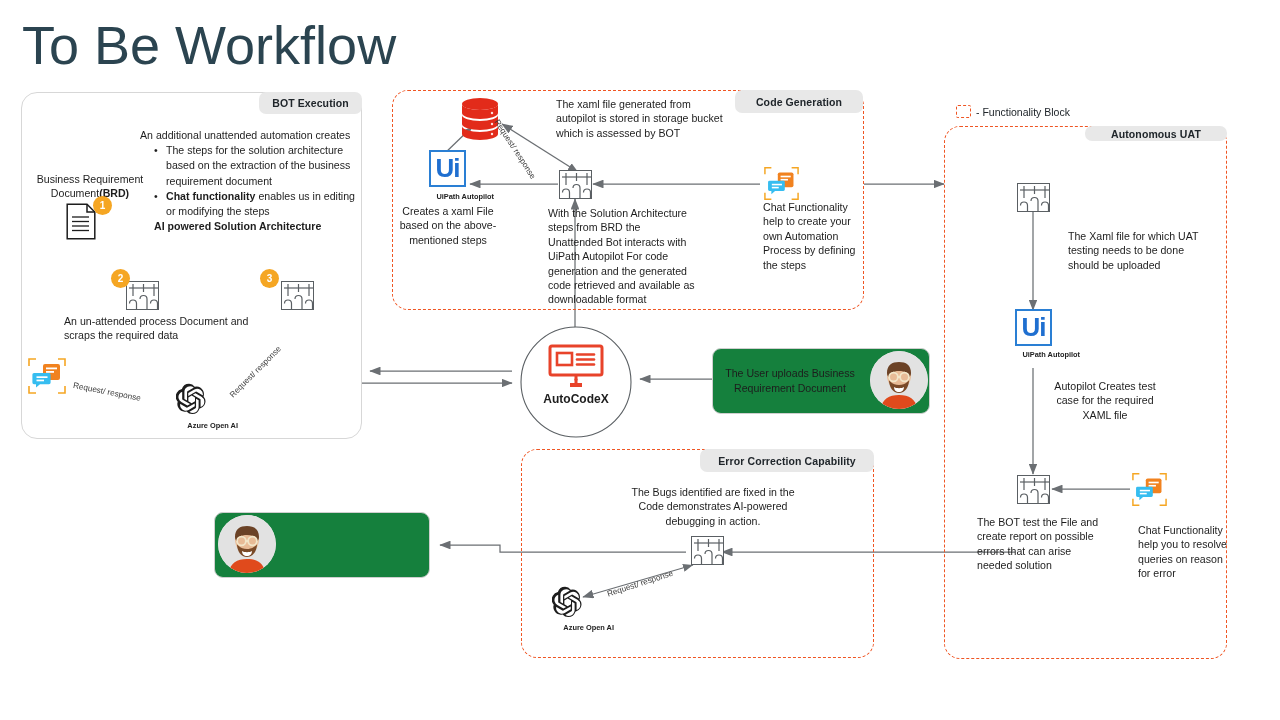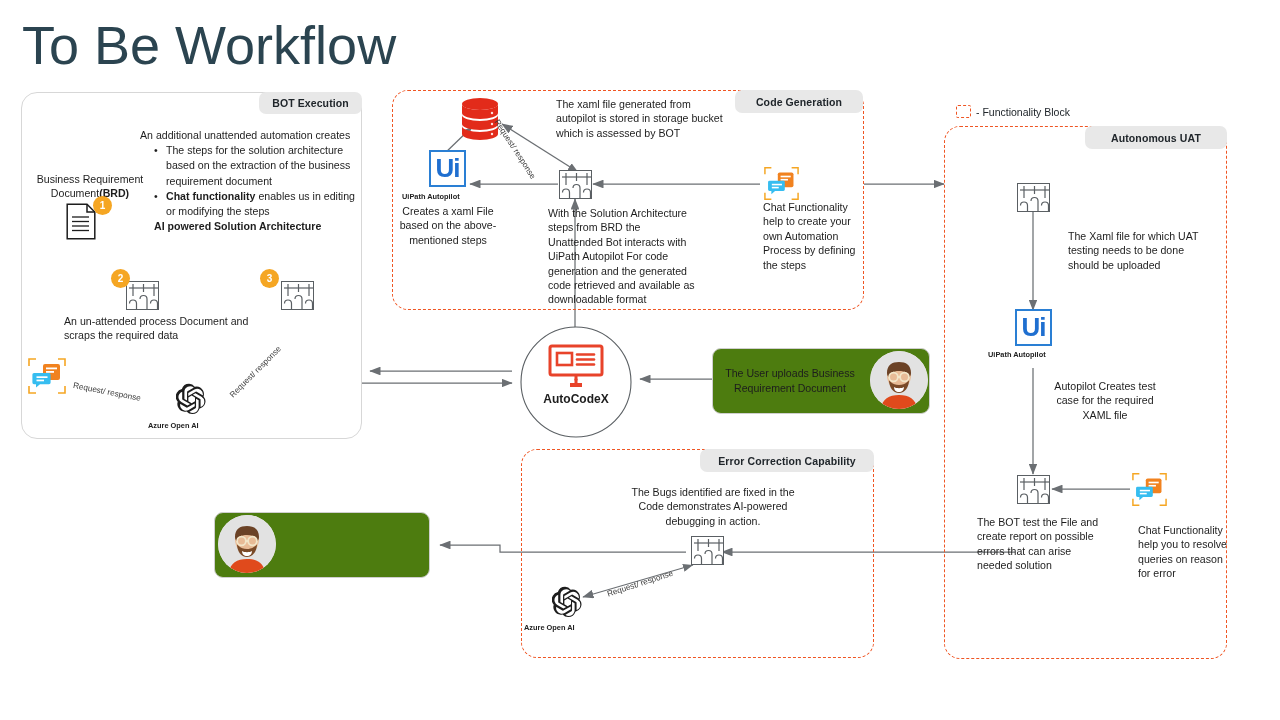--- a/index.html
+++ b/index.html
@@ -31,35 +31,35 @@
   }
 
   
   #legend{position:absolute;left:956px;top:105px;display:flex;align-items:center;gap:5px;
           font-size:10.5px;color:#20262b;white-space:nowrap;}
   #legend .swatch{width:13px;height:11px;border:1.4px dashed #ef5523;border-radius:2px;display:inline-block;}
 
   
   .txt{position:absolute;font-size:10.6px;line-height:14.4px;color:#1d1d1d;}
   .txt.c{text-align:center;}
-  .cap{position:absolute;font-size:7.4px;line-height:10px;color:#222;text-align:left;white-space:nowrap;font-weight:600;}
+  .cap{position:absolute;font-size:7.4px;line-height:10px;color:#222;text-align:right;white-space:nowrap;font-weight:600;}
   .bigcap{position:absolute;font-size:12px;font-weight:700;color:#1d1d1d;text-align:center;}
   .rot{position:absolute;font-size:8.2px;color:#3b3b3b;white-space:nowrap;transform-origin:0 0;}
 
   .bullets{position:absolute;font-size:10.6px;line-height:15.2px;color:#1d1d1d;}
   .bullets .head{text-align:left;}
   .bullets ul{margin:0;padding:0 0 0 14px;list-style:none;}
   .bullets li{position:relative;padding-left:12px;}
   .bullets li:before{content:"\2022";position:absolute;left:0;top:0;}
   .bullets b{font-weight:700;}
   .bullets .tail{font-weight:700;padding-left:14px;}
 
   
   .infobox{position:absolute;box-sizing:border-box;border:1px solid #cfcfcf;border-radius:9px;
-           background:#4d7c0f;display:flex;align-items:center;}
+           background:#15803d;display:flex;align-items:center;}
   .infobox .itext{flex:1;text-align:center;font-size:10.6px;line-height:14.6px;color:#1d1d1d;padding:0 6px;}
 
   
   .ico{position:absolute;}
 
   
   .bot{box-sizing:border-box;border:1.3px solid #5a5f63;background:#fff;}
 
   
   .uipath{box-sizing:border-box;border:2px solid #2a7fd4;background:#fff;
@@ -293,21 +293,21 @@
       <path d="M7 16 h15 a1.6 1.6 0 0 1 1.6 1.6 v8 a1.6 1.6 0 0 1 -1.6 1.6 h-9 l-4 3.4 v-3.4 h-2 a1.6 1.6 0 0 1 -1.6 -1.6 v-8 a1.6 1.6 0 0 1 1.6 -1.6 z" fill="#36bdf0"></path>
       <g fill="#ffffff">
           <rect x="9.5" y="19.3" width="11" height="1.7"></rect>
           <rect x="9.5" y="22.6" width="7.5" height="1.7"></rect>
         </g>
     </svg>
   </div>
   <div class="txt" style="left:763px;top:200px;width:96px;">Chat Functionality help to create your own Automation Process  by defining the steps</div>
 
   <div class="block dashed" style="left:944px;top:126px;width:283px;height:533px;"></div>
-  <div class="block-tab" style="left:1085px;top:126px;width:142px;height:23px;">Autonomous UAT</div>
+  <div class="block-tab" style="left:1085px;top:126px;width:142px;height:15px;">Autonomous UAT</div>
 
   <div class="ico bot" style="left:1017px;top:183px;width:33px;height:29px;">
     <svg width="33" height="29" viewBox="0 0 33 29">
       <g stroke="#5a5f63" stroke-width="1.2" fill="none">
         <line x1="6" y1="2" x2="6" y2="14"></line>
           <line x1="16.5" y1="2" x2="16.5" y2="10"></line>
           <line x1="27" y1="2" x2="27" y2="14"></line>
         <path d="M2.5 21.5 a3.5 3.5 0 0 1 7 0 v5.5"></path>
         <path d="M13 17 a3.5 3.5 0 0 1 7 0 v10"></path>
         <path d="M23.5 21.5 a3.5 3.5 0 0 1 7 0 v5.5"></path>

